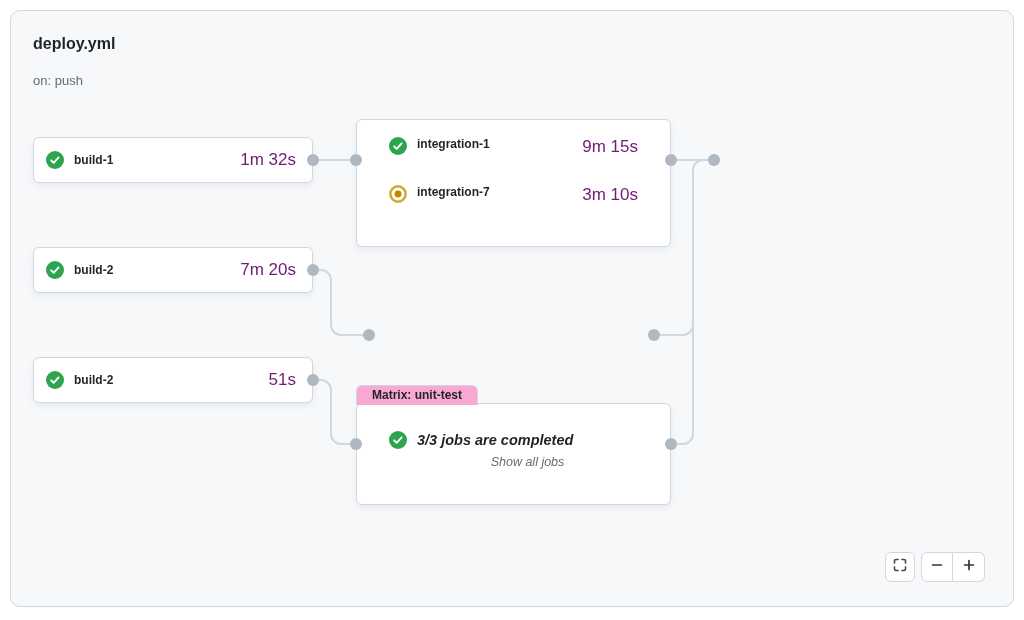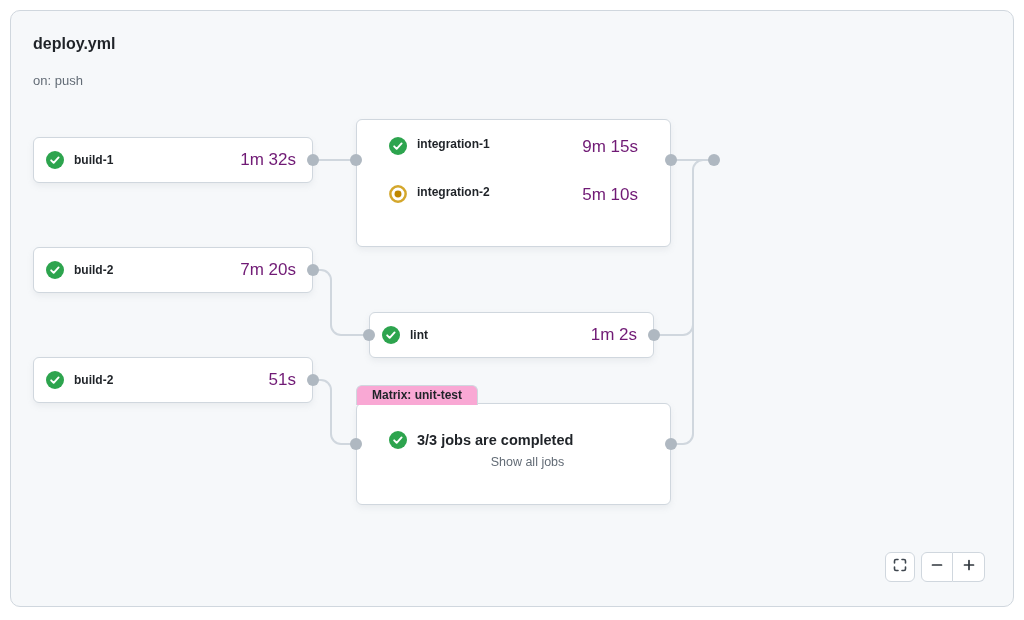--- a/index.html
+++ b/index.html
@@ -19,21 +19,21 @@
 
   .icon18 { width:18px; height:18px; flex:0 0 18px; display:inline-block; }
 
   .group-card { display:flex; flex-direction:column; padding:17px 32px 0 32px; }
   .group-row { display:flex; align-items:flex-start; height:48px; cursor:pointer; }
 
   .matrix-tab { position:absolute; left:345px; top:374px; height:20px; z-index:2;
                 background:#f9a8d4; border:1px solid #d0d7de; border-bottom:none;
                 border-radius:6px 6px 0 0; padding:0 15px; font-size:12px; font-weight:700;
                 color:#1f2328; line-height:19px; }
-  .matrix-card { padding:27px 32px 0 32px; }
+  .matrix-card { padding:27px 32px 0 32px;font-style:italic; }
   .matrix-row { display:flex; align-items:center; }
   .matrix-summary { font-size:14.5px; font-weight:700; color:#1f2328; margin-left:10px; }
   .matrix-link { display:block; margin:6px 0 0 28px; font-size:12.5px; color:#636c76; cursor:pointer;text-align:center; }
 
   .edges { position:absolute; left:0; top:0; width:1004px; height:590px; z-index:3; pointer-events:none; }
 
   .controls { position:absolute; right:28px; top:541px; display:flex; gap:6px; z-index:4; }
   .ctl-btn { width:30px; height:30px; background:#ffffff; border:1px solid #d0d7de;
              display:flex; align-items:center; justify-content:center; cursor:pointer; }
   .fit-btn { border-radius:6px; }
@@ -93,35 +93,25 @@
       <span class="job-label">integration-1</span>
       <span class="job-duration">9m 15s</span>
     </div>
     <div class="group-row">
       <span class="icon18">
         <svg viewBox="0 0 16 16" width="18" height="18">
             <circle cx="8" cy="8" r="6.8" fill="none" stroke="#d4a72c" stroke-width="2.2"></circle>
             <circle cx="8" cy="8" r="3.1" fill="#bf8700"></circle>
           </svg>
       </span>
-      <span class="job-label">integration-2</span>
-      <span class="job-duration">5m 10s</span>
+      <span class="job-label">integration-7</span>
+      <span class="job-duration">3m 10s</span>
     </div>
   </div>
 
-  <div class="card job" style="left:358px;top:301px;width:285px;height:46px">
-    <span class="icon18">
-      <svg viewBox="0 0 16 16" width="18" height="18">
-          <circle cx="8" cy="8" r="8" fill="#2da44e"></circle>
-          <path d="M4.6 8.3l2.2 2.2 4.4-4.8" stroke="#fff" stroke-width="1.7" fill="none" stroke-linecap="round" stroke-linejoin="round"></path>
-        </svg>
-    </span>
-    <span class="job-label">lint</span>
-    <span class="job-duration">1m 2s</span>
-  </div>
 
   <div class="matrix-tab">Matrix: unit-test</div>
   <div class="card matrix-card" style="left:345px;top:392px;width:315px;height:102px">
     <div class="matrix-row">
       <span class="icon18">
         <svg viewBox="0 0 16 16" width="18" height="18">
             <circle cx="8" cy="8" r="8" fill="#2da44e"></circle>
             <path d="M4.6 8.3l2.2 2.2 4.4-4.8" stroke="#fff" stroke-width="1.7" fill="none" stroke-linecap="round" stroke-linejoin="round"></path>
           </svg>
       </span>

